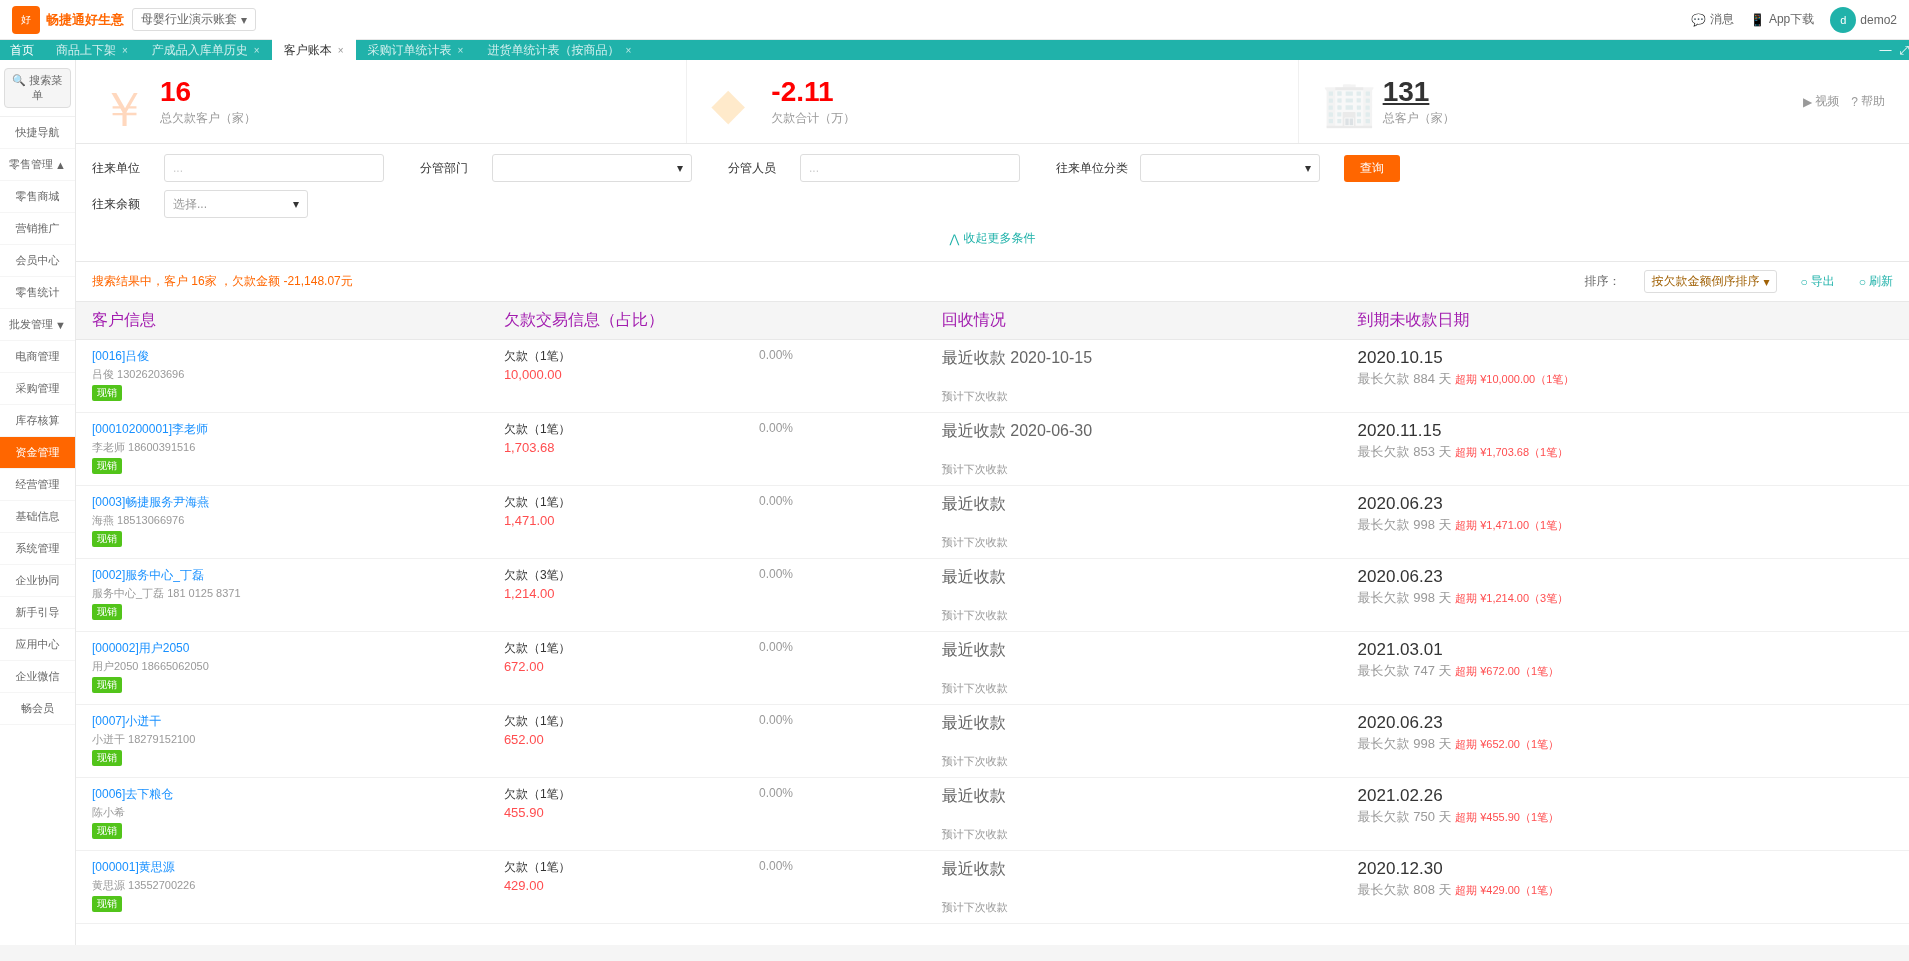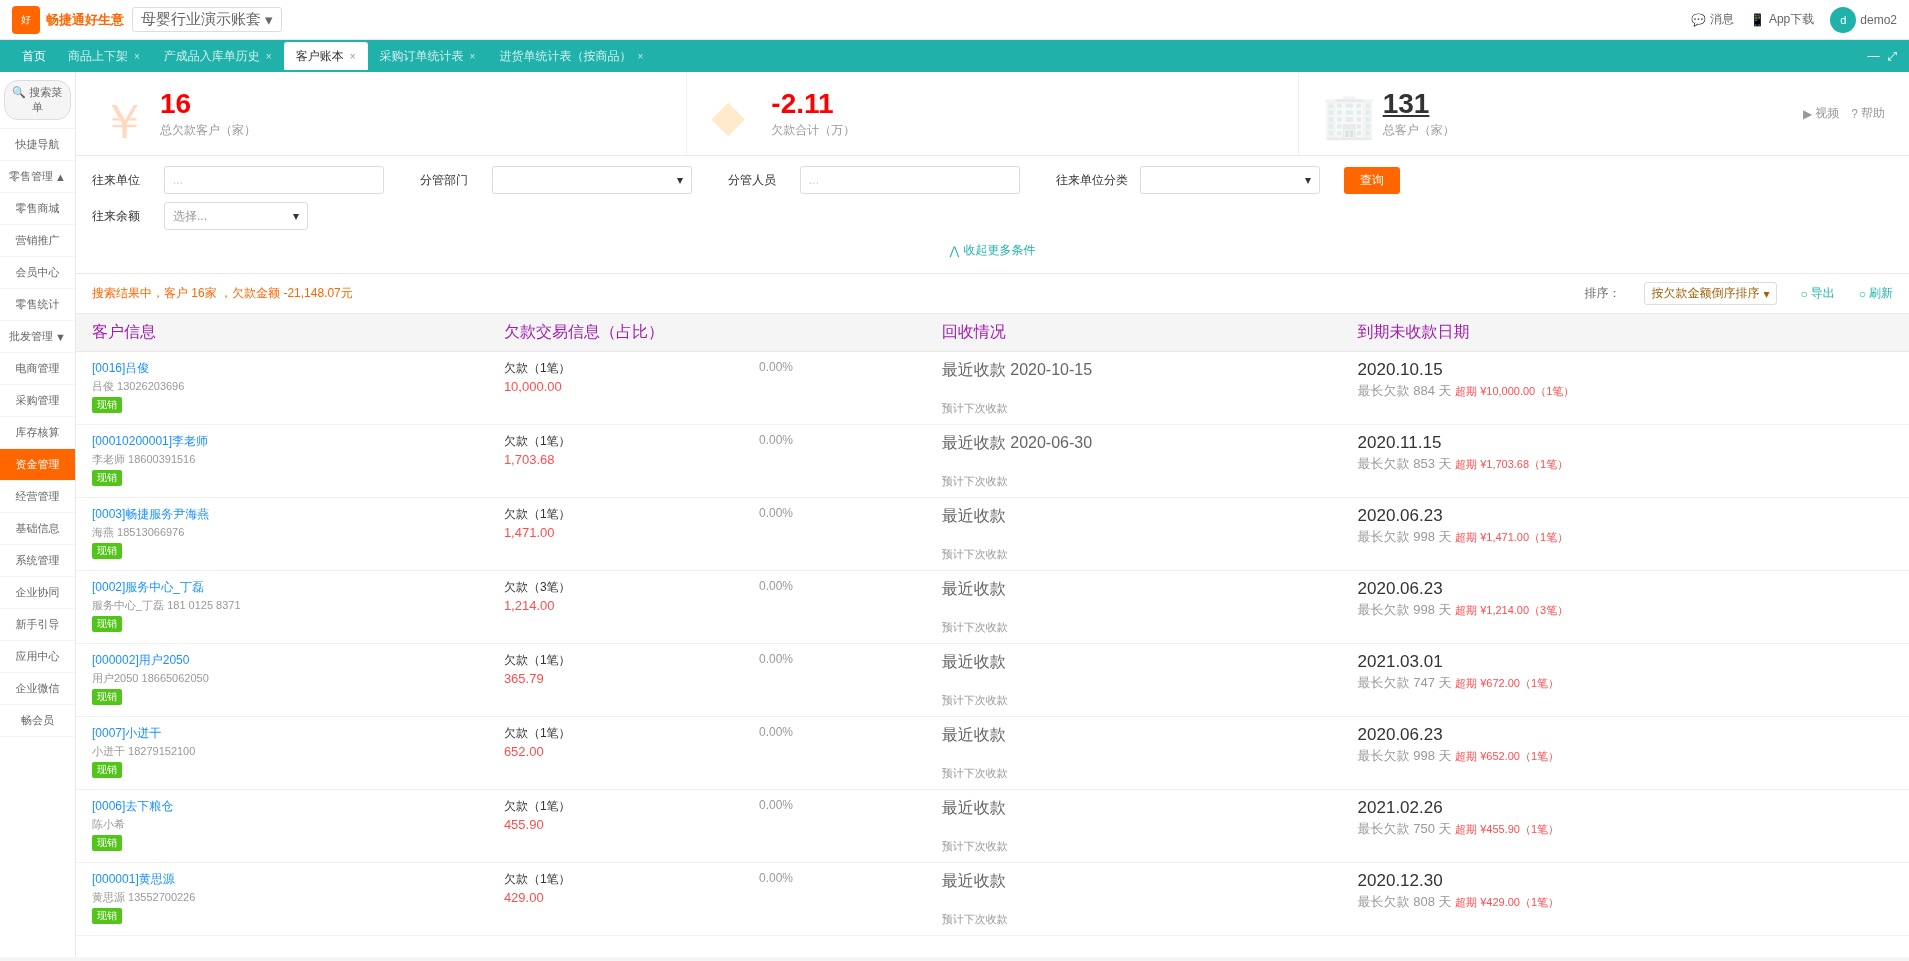--- a/index.html
+++ b/index.html
@@ -4,41 +4,41 @@
   <style>
     * { box-sizing: border-box; margin: 0; padding: 0; }
     body { font-family: 'Microsoft YaHei', Arial, sans-serif; font-size: 12px; background: #f5f5f5; color: #333; overflow: hidden; height: 961px; }
     
     
     .top-bar { display: flex; align-items: center; justify-content: space-between; background: #fff; height: 40px; padding: 0 12px; border-bottom: 1px solid #e8e8e8; }
     .top-bar-left { display: flex; align-items: center; gap: 8px; }
     .logo-area { display: flex; align-items: center; gap: 6px; }
     .logo-icon { width: 28px; height: 28px; background: #ff6600; border-radius: 4px; display: flex; align-items: center; justify-content: center; color: #fff; font-size: 10px; }
     .logo-text { color: #ff6600; font-size: 13px; font-weight: bold; }
-    .store-selector { display: flex; align-items: center; gap: 4px; border: 1px solid #ddd; padding: 2px 8px; border-radius: 3px; font-size: 15px; color: #666; cursor: pointer; }
+    .store-selector { display: flex; align-items: center; gap: 4px; border: 1px solid #ddd; padding: 2px 8px; border-radius: 3px; font-size: 12px; color: #666; cursor: pointer; }
     .top-bar-right { display: flex; align-items: center; gap: 16px; }
     .top-right-item { display: flex; align-items: center; gap: 4px; color: #666; cursor: pointer; font-size: 12px; }
     .avatar { width: 26px; height: 26px; border-radius: 50%; background: #20b2aa; display: flex; align-items: center; justify-content: center; color: #fff; font-size: 11px; }
 
     
-    .tabs-bar { display: flex; align-items: center; background: #20b2aa; height: 32px; padding: 0 12px; }
+    .tabs-bar { display: flex; align-items: center; background: #20b2aa; height: 20px; padding: 0 0; }
     .tab-item { display: flex; align-items: center; gap: 4px; padding: 0 12px; height: 28px; border-radius: 3px 3px 0 0; font-size: 12px; cursor: pointer; color: rgba(255,255,255,0.8); white-space: nowrap; }
     .tab-item.active { background: #fff; color: #333; }
     .tab-close { color: rgba(255,255,255,0.7); font-size: 10px; margin-left: 2px; }
     .tab-item.active .tab-close { color: #999; }
     .tab-home { color: #fff; padding: 0 10px; font-size: 12px; }
     .tabs-bar-right { margin-left: auto; display: flex; align-items: center; gap: 8px; color: #fff; }
 
     
     .main-layout { display: flex; height: calc(961px - 76px); }
 
     
     .sidebar { width: 76px; background: #fff; border-right: 1px solid #e8e8e8; display: flex; flex-direction: column; overflow-y: auto; }
     .sidebar-search { padding: 8px 4px; border-bottom: 1px solid #f0f0f0; }
-    .sidebar-search-btn { width: 100%; background: #f5f5f5; border: 1px solid #ddd; border-radius: 14px; padding: 4px; font-size: 11px; color: #666; cursor: pointer; text-align: center; }
+    .sidebar-search-btn { width: 100%; background: #f5f5f5; border: 1px solid #ddd; border-radius: 4px; padding: 4px; font-size: 11px; color: #666; cursor: pointer; text-align: center; }
     .sidebar-item { padding: 8px 4px; text-align: center; cursor: pointer; border-bottom: 1px solid #f5f5f5; font-size: 11px; color: #666; }
     .sidebar-item.active { background: #ff6600; color: #fff; }
     .sidebar-item-with-arrow { display: flex; align-items: center; justify-content: center; gap: 2px; }
     .sidebar-nav-label { font-size: 11px; }
 
     
     .content-area { flex: 1; overflow: hidden; display: flex; flex-direction: column; }
 
     
     .stats-row { display: flex; background: #fff; border-bottom: 1px solid #e8e8e8; min-height: 80px; }
@@ -433,21 +433,21 @@
     </td>
   </tr>
             <tr>
     <td>
       <div class="customer-name">[000002]用户2050</div>
       <div class="customer-meta">用户2050  18665062050</div>
       <span class="customer-tag">现销</span>
     </td>
     <td>
       <div class="debt-count">欠款（1笔）</div>
-      <div class="debt-amount">365.79</div>
+      <div class="debt-amount">672.00</div>
     </td>
     <td>
       <span class="debt-ratio">0.00%</span>
     </td>
     <td>
       <div class="collection-info">最近收款</div>
       <div class="collection-next">预计下次收款</div>
     </td>
     <td>
       <div class="overdue-date">2021.03.01</div>

